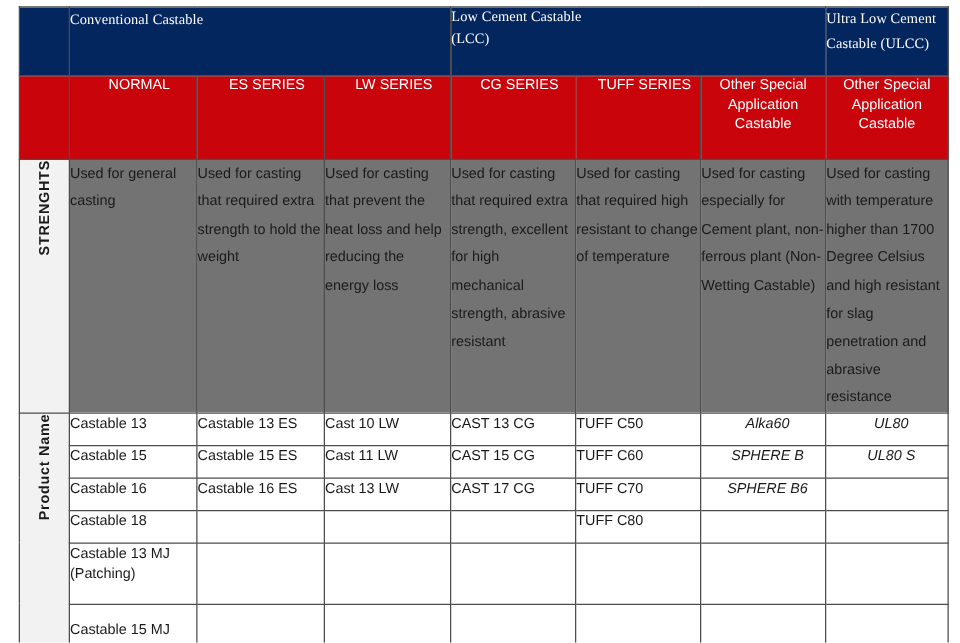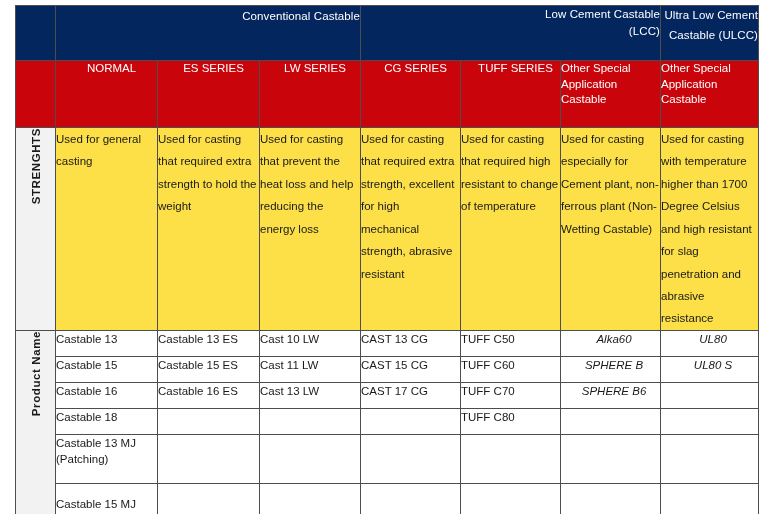--- a/index.html
+++ b/index.html
@@ -41,37 +41,38 @@
     vertical-align: top;
     font-weight: normal;
   }
 
   
   .grp {
     background: #04265f;
     color: #ffffff;
     font-size: 11.5px;
     font-weight: bold;
-    text-align: right;
+    text-align: left;
     vertical-align: middle;
     line-height: 1.85;
     letter-spacing: 0.1px;
     height: 55px;
+    font-family: Liberation Serif, serif;
   }
   .grp.blank {
     background: #04265f;
   }
 
   
   .ser {
     background: #c9040b;
     color: #ffffff;
     font-size: 11.5px;
     font-weight: bold;
-    text-align: left;
+    text-align: center;
     vertical-align: middle;
     line-height: 1.35;
     height: 67px;
     padding: 0 4px;
   }
   .ser.left {
     text-align: center;
     padding-left: 10px;
   }
   .ser.blank { background: #c9040b; }
@@ -90,21 +91,21 @@
     font-size: 11.5px;
     font-weight: bold;
     letter-spacing: 0.6px;
     color: #1a1a1a;
     margin: 0 auto;
     white-space: nowrap;
   }
 
   
   .strength {
-    background: #fde047;
+    background: #737373;
     font-size: 11.5px;
     line-height: 1.95;
     padding: 8px 7px 6px 7px;
     text-align: left;
     vertical-align: top;
     color: #1a1a1a;
   }
 
   
   .prod {

